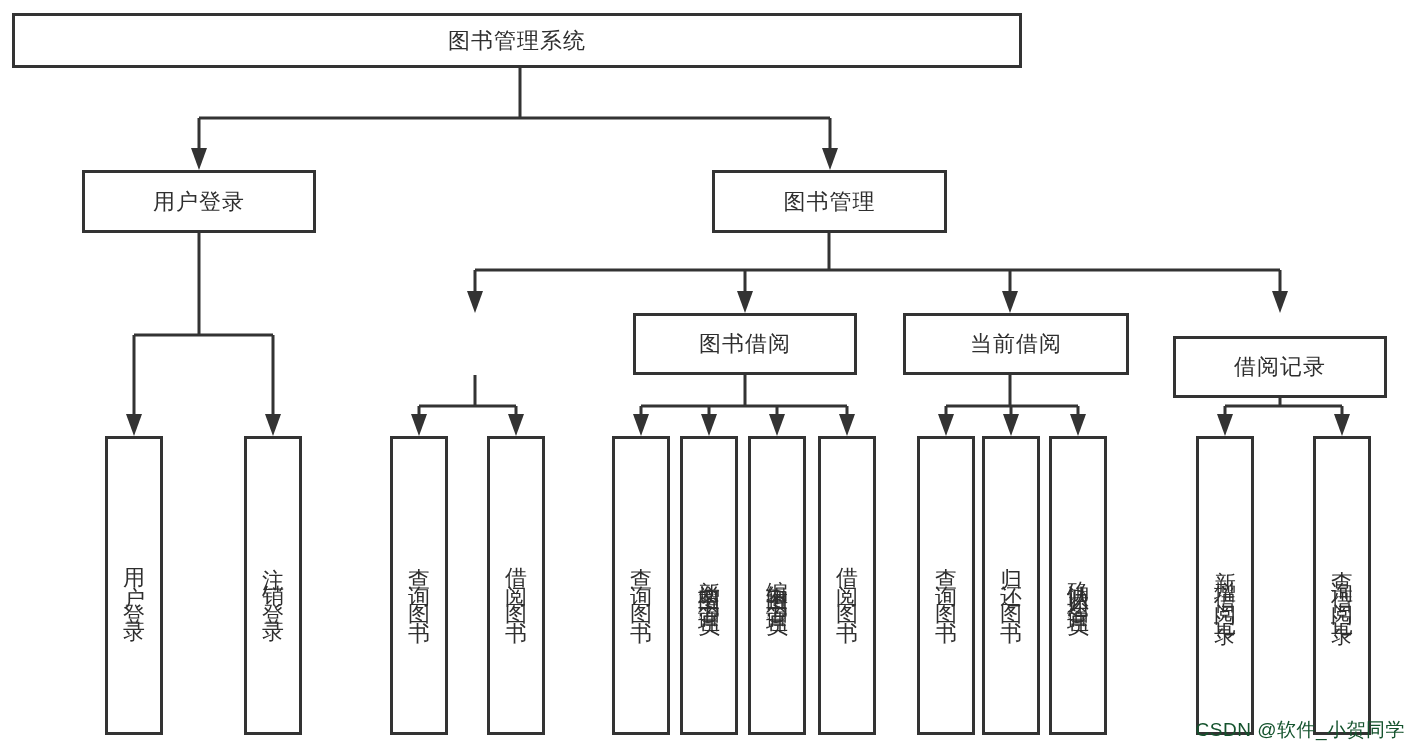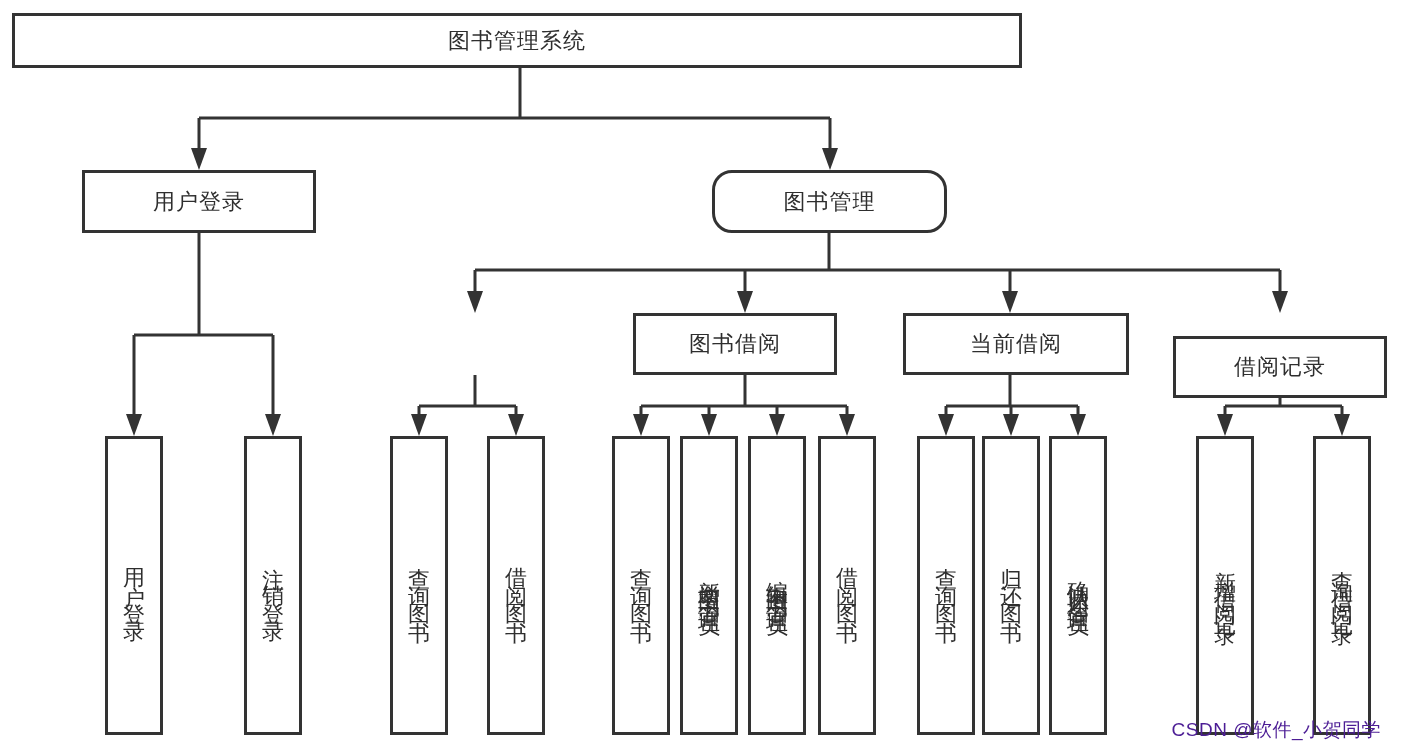--- a/index.html
+++ b/index.html
@@ -16,22 +16,22 @@
   .box-h { font-size:22px; letter-spacing:1px; }
   .box-v { width:58px; height:299px; }
   .vtext {
     writing-mode:vertical-lr; text-orientation:mixed;
     font-size:22px; color:#2e2e2e; line-height:1;
   }
   .ls4 { letter-spacing:18px; }
   .ls6 { letter-spacing:11px; }
   .ls9 { letter-spacing:5px; }
   .watermark {
-    position:absolute; right:24px; bottom:4px; z-index:5;
-    font-size:19px; color:#4c1d95; letter-spacing:0.5px;
+    position:absolute; right:0; bottom:4px; z-index:5;
+    font-size:19px; color:#14532d; letter-spacing:0.5px;
     white-space:nowrap;
     margin-left:12px;
   }
 </style>
 </head>
 <body>
 
 <div id="canvas">
 
   <svg id="wires" viewBox="0 0 1405 747" xmlns="http://www.w3.org/2000/svg">
@@ -74,25 +74,25 @@
     </g>
   </svg>
 
   <div class="node box-h" style="left:12px;top:13px;width:1010px;height:55px;">
     <span>图书管理系统</span>
   </div>
 
   <div class="node box-h" style="left:82px;top:170px;width:234px;height:63px;">
     <span>用户登录</span>
   </div>
-  <div class="node box-h" style="left:712px;top:170px;width:235px;height:63px;border-radius:20px;">
+  <div class="node box-h" style="left:712px;top:170px;width:235px;height:63px;">
     <span>图书管理</span>
   </div>
 
-  <div class="node box-h" style="left:633px;top:313px;width:204px;height:62px;">
+  <div class="node box-h" style="left:633px;top:313px;width:224px;height:62px;">
     <span>图书借阅</span>
   </div>
   <div class="node box-h" style="left:903px;top:313px;width:226px;height:62px;">
     <span>当前借阅</span>
   </div>
   <div class="node box-h" style="left:1173px;top:313px;width:214px;height:62px;margin-top:23px;">
     <span>借阅记录</span>
   </div>
 
   <div class="node box-v" style="left:105px;top:436px;">

